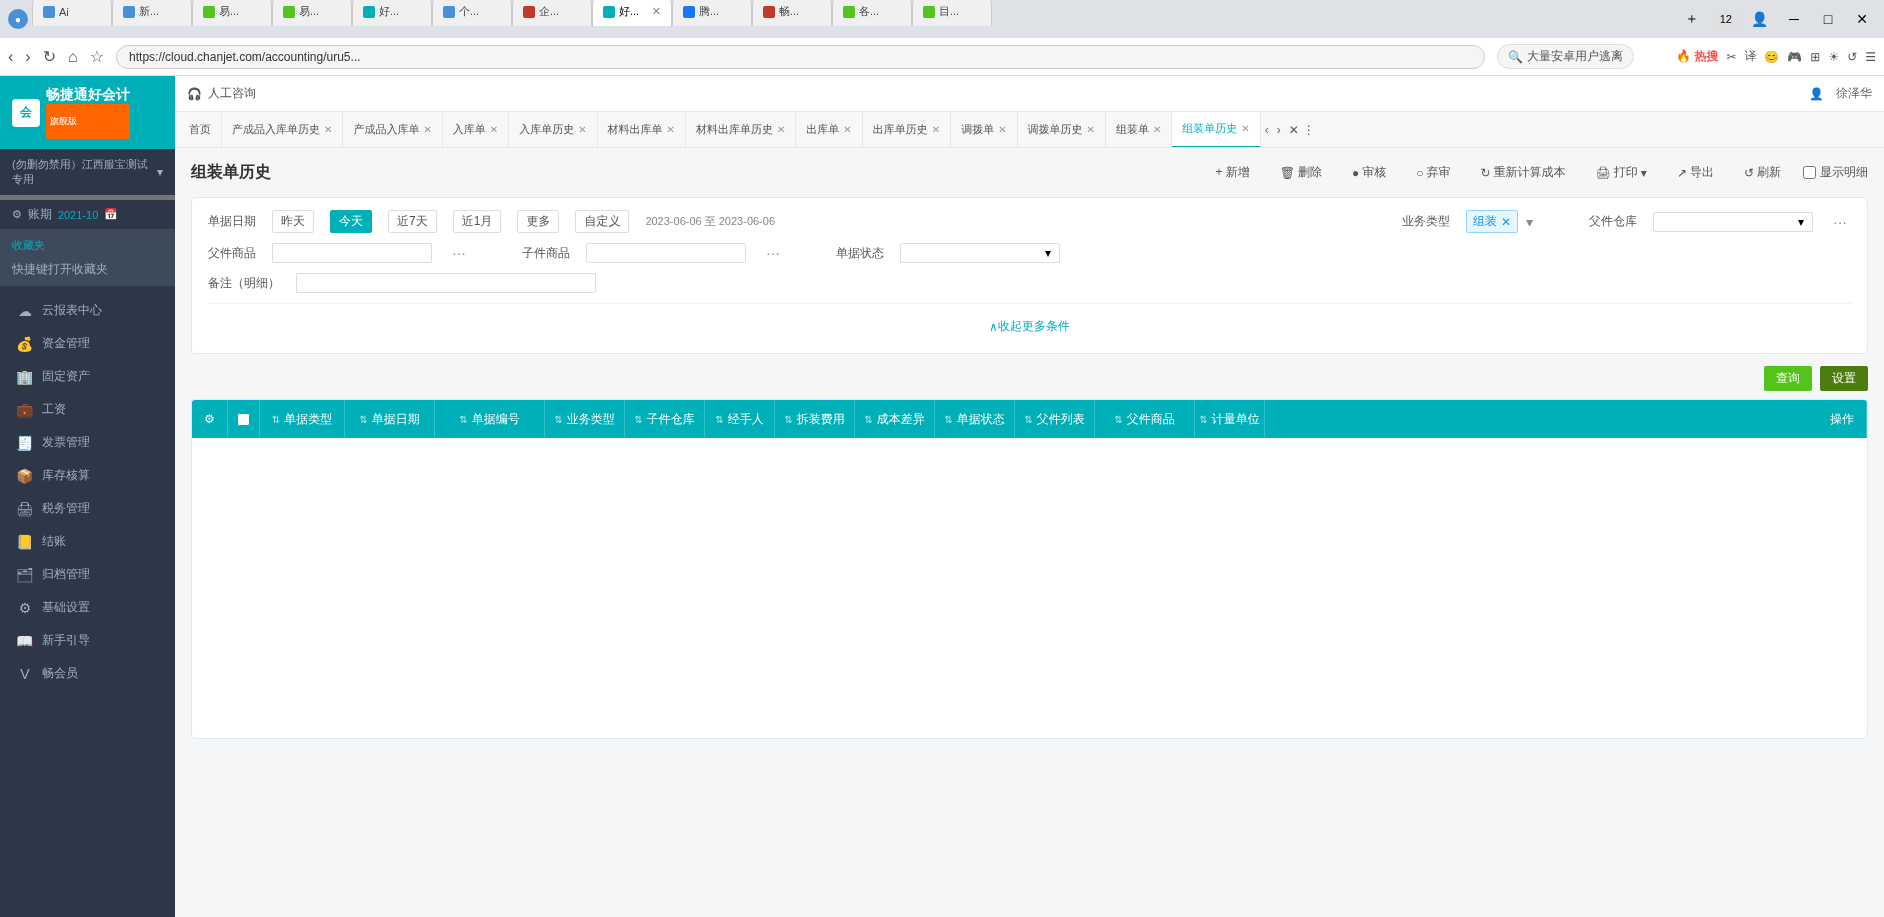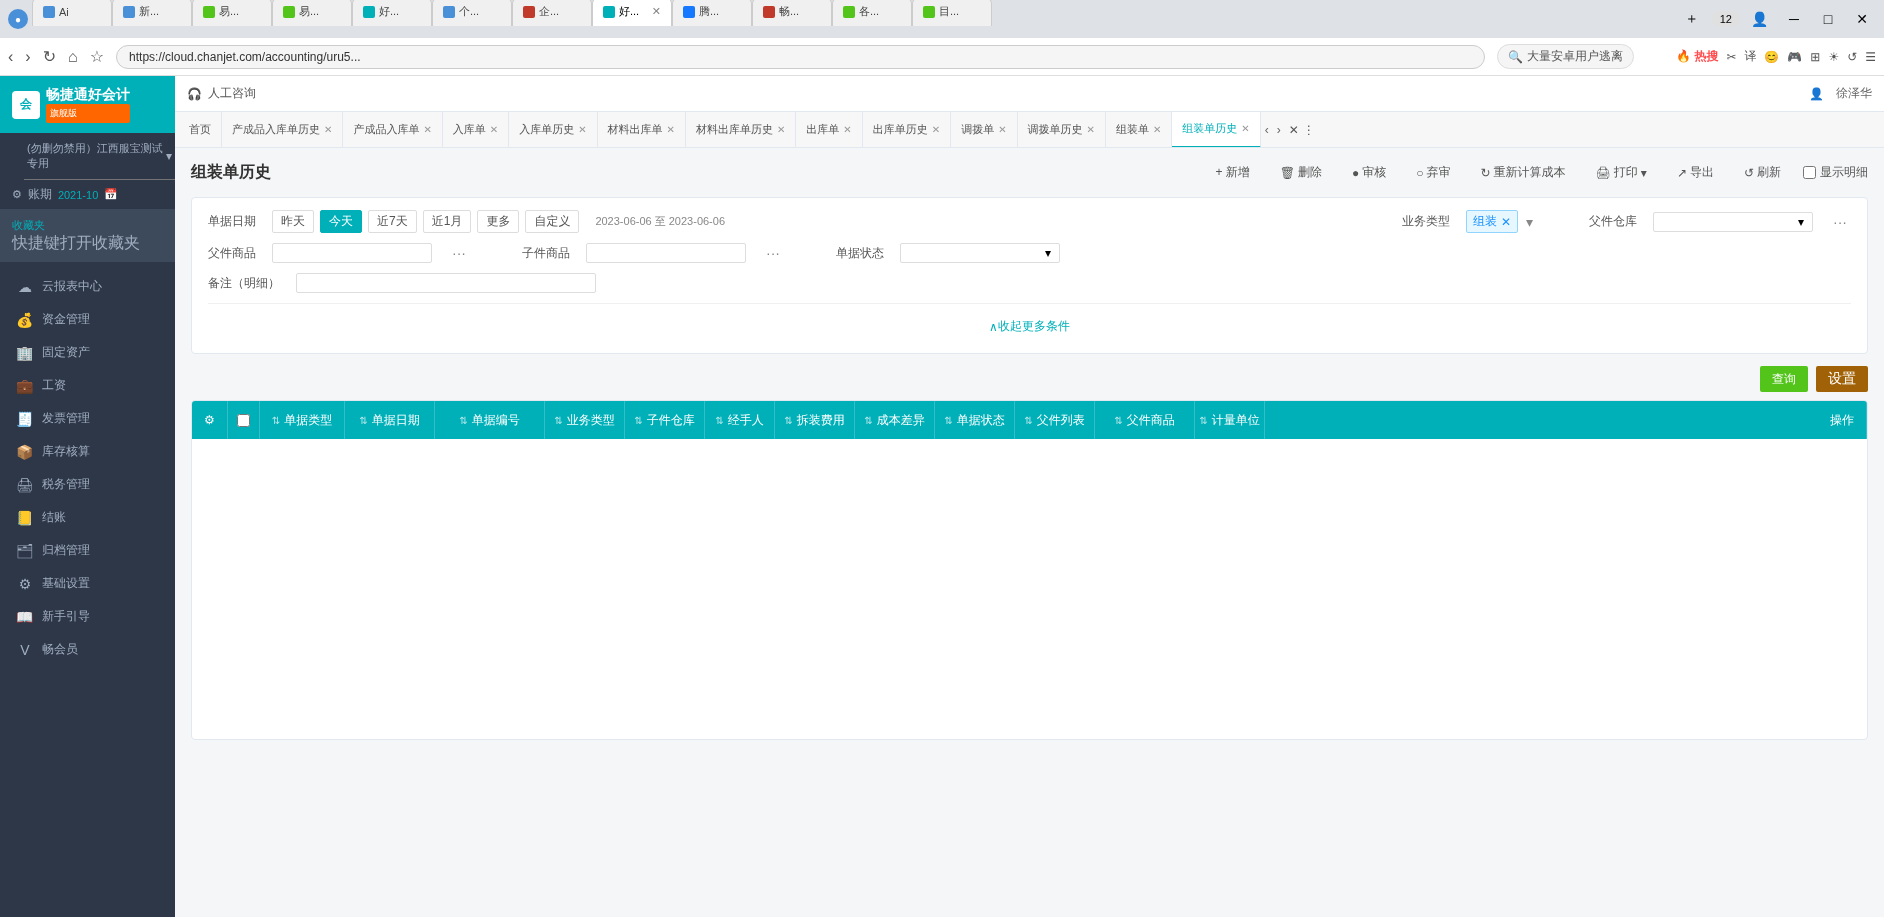--- a/index.html
+++ b/index.html
@@ -16,22 +16,22 @@
     .url-bar { flex: 1; border: 1px solid #ccc; border-radius: 20px; padding: 4px 12px; font-size: 12px; color: #333; background: #f5f5f5; }
     .win-btn { width: 28px; height: 28px; display: flex; align-items: center; justify-content: center; font-size: 14px; cursor: pointer; border: none; background: none; }
 
     
     .app-container { display: flex; height: calc(917px - 76px); }
 
     
     .sidebar { width: 175px; background: #2d3748; display: flex; flex-direction: column; flex-shrink: 0; }
     .sidebar-logo { background: #00b0b9; padding: 10px 12px; display: flex; align-items: center; gap: 6px; }
     .logo-text { color: #fff; font-size: 14px; font-weight: bold; }
-    .logo-badge { background: #ff6600; color: #fff; font-size: 9px; padding: 3px 4px; border-radius: 2px; }
-    .sidebar-company { padding: 8px 3px; border-bottom: 1px solid #737373; margin-left: 24px; }
+    .logo-badge { background: #ff6600; color: #fff; font-size: 9px; padding: 11px 4px; border-radius: 2px; }
+    .sidebar-company { padding: 8px 12px; border-bottom: 5px solid #737373; }
     .company-name { color: #a0aec0; font-size: 11px; }
     .sidebar-favorites { padding: 8px 12px; background: #3d4a5c; }
     .favorites-title { color: #00b0b9; font-size: 11px; cursor: pointer; }
     .sidebar-menu { flex: 1; overflow-y: auto; padding: 8px 0; }
     .menu-item { display: flex; align-items: center; padding: 8px 16px; color: #a0aec0; cursor: pointer; gap: 8px; }
     .menu-item .menu-icon { font-size: 14px; width: 18px; text-align: center; }
     .menu-item .menu-label { font-size: 12px; }
 
     
     .top-area { flex: 1; display: flex; flex-direction: column; }
@@ -46,27 +46,27 @@
     .tab-nav-arrow { padding: 4px; cursor: pointer; color: #666; }
 
     
     .content-area { flex: 1; overflow: auto; background: #f5f6f7; }
     .page-content { padding: 12px 16px; }
     .page-header { display: flex; align-items: center; justify-content: space-between; margin-bottom: 12px; }
     .page-title { font-size: 16px; font-weight: bold; color: #333; }
     .page-actions { display: flex; align-items: center; gap: 14px; }
     .action-btn { display: flex; align-items: center; gap: 3px; padding: 4px 8px; font-size: 12px; color: #555; cursor: pointer; border: none; background: none; }
     .btn-green { background: #52c41a; color: #fff; border: none; padding: 4px 12px; border-radius: 2px; cursor: pointer; font-size: 12px; }
-    .btn-teal { background: #a16207; color: #fff; border: none; padding: 4px 12px; border-radius: 2px; cursor: pointer; font-size: 14px; }
+    .btn-teal { background: #4d7c0f; color: #fff; border: none; padding: 4px 12px; border-radius: 2px; cursor: pointer; font-size: 12px; }
 
     
     .filter-area { background: #fff; border: 1px solid #e2e8f0; border-radius: 4px; padding: 12px 16px; margin-bottom: 12px; }
     .filter-row { display: flex; align-items: center; gap: 16px; margin-bottom: 10px; }
     .filter-label { color: #555; font-size: 12px; white-space: nowrap; }
-    .filter-dates { display: flex; align-items: center; gap: 6px; }
+    .filter-dates { display: flex; align-items: center; gap: 16px; }
     .date-btn { padding: 2px 8px; font-size: 12px; border: 1px solid #ddd; border-radius: 2px; cursor: pointer; background: #fff; color: #555; }
     .date-btn.active { background: #00b0b9; color: #fff; border-color: #00b0b9; }
     .date-range { font-size: 11px; color: #888; }
     .filter-tag { display: inline-flex; align-items: center; gap: 4px; background: #e6f7ff; border: 1px solid #91d5ff; border-radius: 2px; padding: 2px 6px; font-size: 12px; color: #1890ff; }
     .filter-tag .tag-x { cursor: pointer; color: #1890ff; }
     .filter-select { display: flex; align-items: center; border: 1px solid #ddd; border-radius: 2px; padding: 2px 8px; min-width: 120px; justify-content: space-between; cursor: pointer; background: #fff; }
     .filter-input { border: 1px solid #ddd; border-radius: 2px; padding: 2px 8px; font-size: 12px; width: 160px; }
     .ellipsis-btn { color: #888; cursor: pointer; font-size: 14px; padding: 0 4px; }
     .collapse-btn { display: flex; align-items: center; justify-content: center; padding: 6px; color: #00b0b9; font-size: 12px; cursor: pointer; }
 
@@ -153,21 +153,21 @@
       <span style="color:#a0aec0;">▾</span>
     </div>
     <div style="display:flex; align-items:center; gap:6px; padding:6px 12px; border-bottom:1px solid #3d4a5c;">
       <span style="color:#a0aec0; font-size:11px;">⚙</span>
       <span style="color:#a0aec0; font-size:12px;">账期</span>
       <span style="color:#00b0b9; font-size:11px;">2021-10</span>
       <span style="color:#a0aec0; font-size:11px;">📅</span>
     </div>
     <div class="sidebar-favorites">
       <div class="favorites-title">收藏夹</div>
-      <div style="color:#a0aec0; font-size:16px; margin-top:0;">快捷键打开收藏夹</div>
+      <div style="color:#a0aec0; font-size:12px; margin-top:8px;">快捷键打开收藏夹</div>
     </div>
     <div class="sidebar-menu">
       <div class="menu-item">
         <span class="menu-icon">☁</span>
         <span class="menu-label">云报表中心</span>
       </div>
       <div class="menu-item">
         <span class="menu-icon">💰</span>
         <span class="menu-label">资金管理</span>
       </div>

